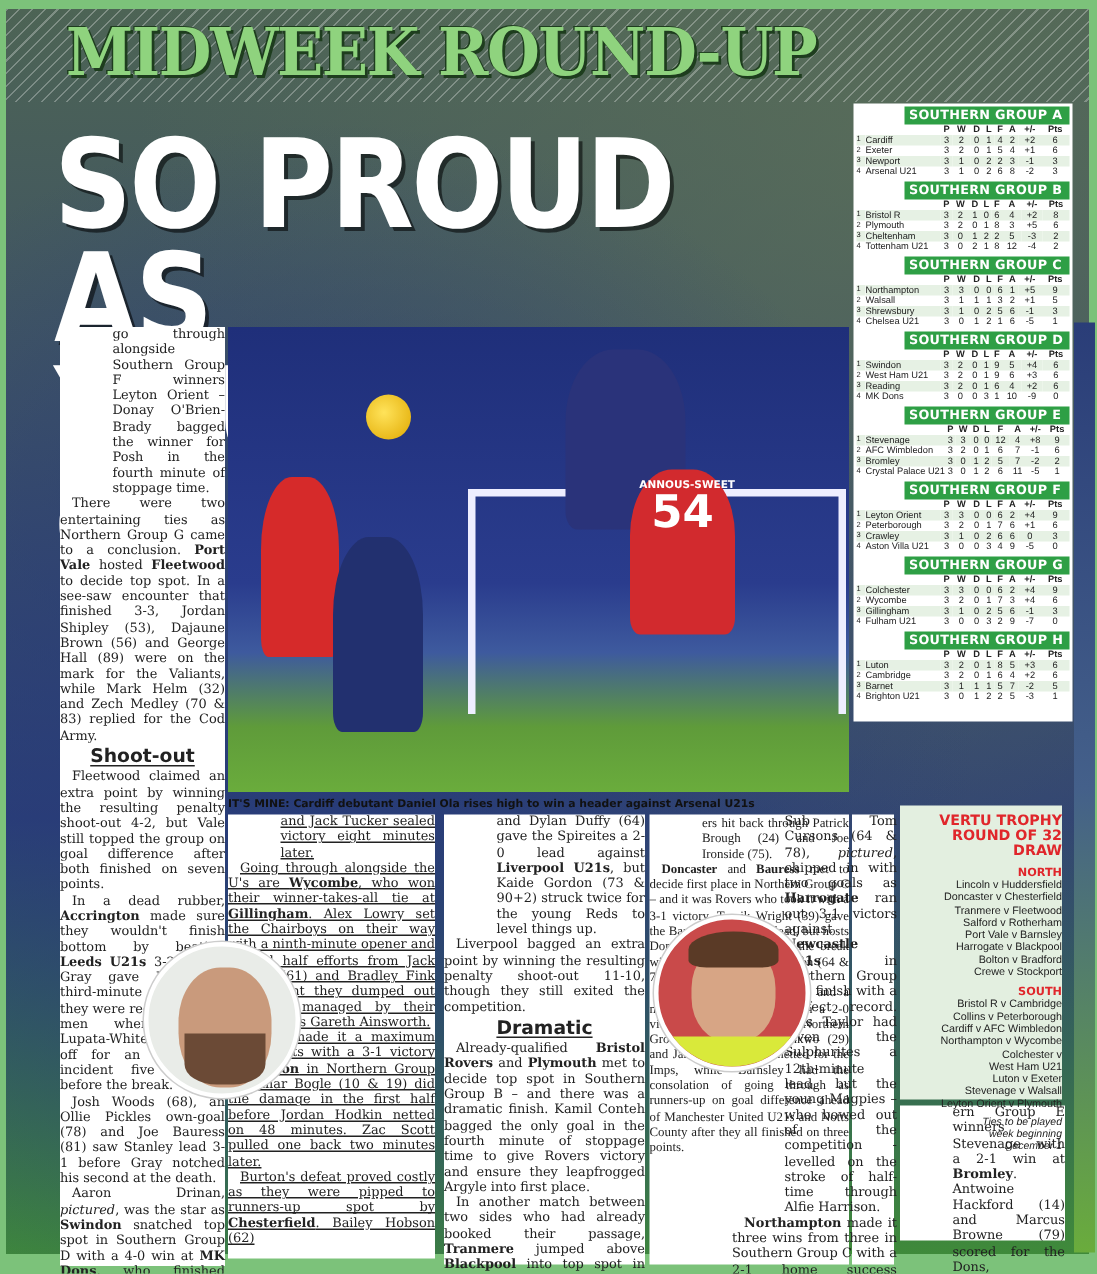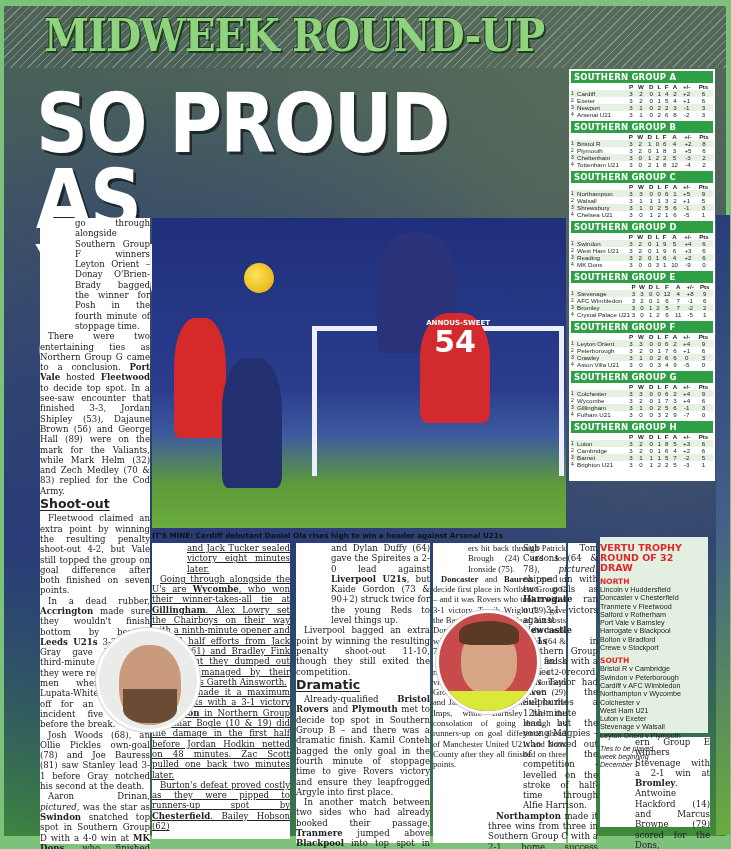--- a/index.html
+++ b/index.html
@@ -28,37 +28,37 @@
     color: #fff; text-shadow: 3px 3px 0 rgba(0,0,0,0.55); letter-spacing: -2px;
     transform: scaleX(0.88); transform-origin: left;
   }
   .tables {
     position: absolute; left: 569px; top: 69px; width: 146px; height: 412px;
     background: #fff; padding: 2px;
   }
   .grp { margin-bottom: 3px; }
   .grp-title {
     background: #2e9f45; color: #fff; font-family: "DejaVu Sans", sans-serif; font-weight: 700;
-    font-size: 8.5px; height: 12px; line-height: 12px; padding-left: 3px; letter-spacing: 0.2px;
+    font-size: 8.5px; height: 12px; line-height: 12px; padding-left: 3px; letter-spacing: 0.2px; margin-left: 32px;
   }
   .grp table { width: 100%; border-collapse: collapse; font-family: "Liberation Sans", sans-serif; font-size: 6.2px; line-height: 7px; }
   .grp th { font-weight: 700; text-align: center; padding: 0; }
   .grp td { text-align: center; padding: 0; }
   .grp td.pos { width: 6px; text-align: left; font-size: 5px; }
   .grp td.team { text-align: left; width: 50px; white-space: nowrap; overflow: hidden; }
   .grp tbody tr:nth-child(odd) { background: #e6f1e4; }
   .col-text {
     position: absolute; background: #fff; font-family: "DejaVu Serif", serif;
     font-size: 8.6px; line-height: 10.3px; text-align: justify; color: #222;
   }
   .col-text p { text-indent: 8px; }
   .col-text p.first { text-indent: 0; padding-left: 35px; }
   .col-text b { font-weight: 700; }
   .subhead {
-    font-family: "DejaVu Sans", sans-serif; font-weight: 900; font-size: 12.5px; text-align: left;
+    font-family: "DejaVu Sans", sans-serif; font-weight: 900; font-size: 12.5px; text-align: center;
     text-decoration: underline; text-underline-offset: 2px; margin: 3px 0 4px; text-indent: 0 !important;
   }
   .photo {
     position: absolute; left: 152px; top: 218px; width: 414px; height: 310px; overflow: hidden;
     background: linear-gradient(180deg, #1f2f7a 0%, #2a3c8d 55%, #3e5a9e 70%, #5f9b3a 86%, #6aac3c 100%);
   }
   .goal { position: absolute; left: 160px; top: 108px; width: 252px; height: 150px; border: 5px solid #eef; border-bottom: none; }
   .ball { position: absolute; left: 92px; top: 45px; width: 30px; height: 30px; border-radius: 50%; background: radial-gradient(circle at 40% 40%, #ffe35a, #e0a800); }
   .player { position: absolute; border-radius: 40% 40% 10% 10%; }
   .caption {
@@ -66,21 +66,21 @@
     font-family: "DejaVu Sans", sans-serif; font-weight: 700; font-size: 7.2px; color: #111;
   }
   .caption .lead { font-weight: 900; }
   .cutout {
     position: absolute; border-radius: 50%; border: 3px solid #fff; overflow: hidden;
     box-shadow: 0 0 0 1px #ccc;
   }
   .face { position: absolute; border-radius: 45%; }
   .vertu {
     position: absolute; left: 600px; top: 537px; width: 108px; height: 196px;
-    background: #e3efe0; text-align: left; font-family: "Liberation Sans", sans-serif;
+    background: #e3efe0; text-align: right; font-family: "Liberation Sans", sans-serif;
   }
   .vertu .t1 { color: #e0262b; font-family: "DejaVu Sans", sans-serif; font-weight: 900; font-size: 9.5px; line-height: 10px; margin-top: 6px; }
   .vertu .reg { color: #e0262b; font-family: "DejaVu Sans", sans-serif; font-weight: 900; font-size: 7.5px; margin-top: 4px; }
   .vertu .fx { font-size: 7.2px; line-height: 8.3px; color: #222; }
   .vertu .note { font-style: italic; font-size: 7px; line-height: 8px; margin-top: 5px; }
   .side-strip { position: absolute; left: 716px; top: 215px; width: 14px; height: 620px; background: linear-gradient(180deg,#2a3d78,#44608a 50%,#6aac3c); }
 </style>
 </head>
 <body>
 
@@ -720,21 +720,21 @@
         <div class="fx">Tranmere v Fleetwood</div>
         <div class="fx">Salford v Rotherham</div>
         <div class="fx">Port Vale v Barnsley</div>
         <div class="fx">Harrogate v Blackpool</div>
         <div class="fx">Bolton v Bradford</div>
         <div class="fx">Crewe v Stockport</div>
       </div>
     <div class="reg">SOUTH</div>
     <div id="south">
         <div class="fx">Bristol R v Cambridge</div>
-        <div class="fx">Swindon v Peterborough</div>
+        <div class="fx">Collins v Peterborough</div>
         <div class="fx">Cardiff v AFC Wimbledon</div>
         <div class="fx">Northampton v Wycombe</div>
         <div class="fx">Colchester v</div>
         <div class="fx">West Ham U21</div>
         <div class="fx">Luton v Exeter</div>
         <div class="fx">Stevenage v Walsall</div>
         <div class="fx">Leyton Orient v Plymouth</div>
       </div>
     <div class="note">
         <div>Ties to be played</div>

